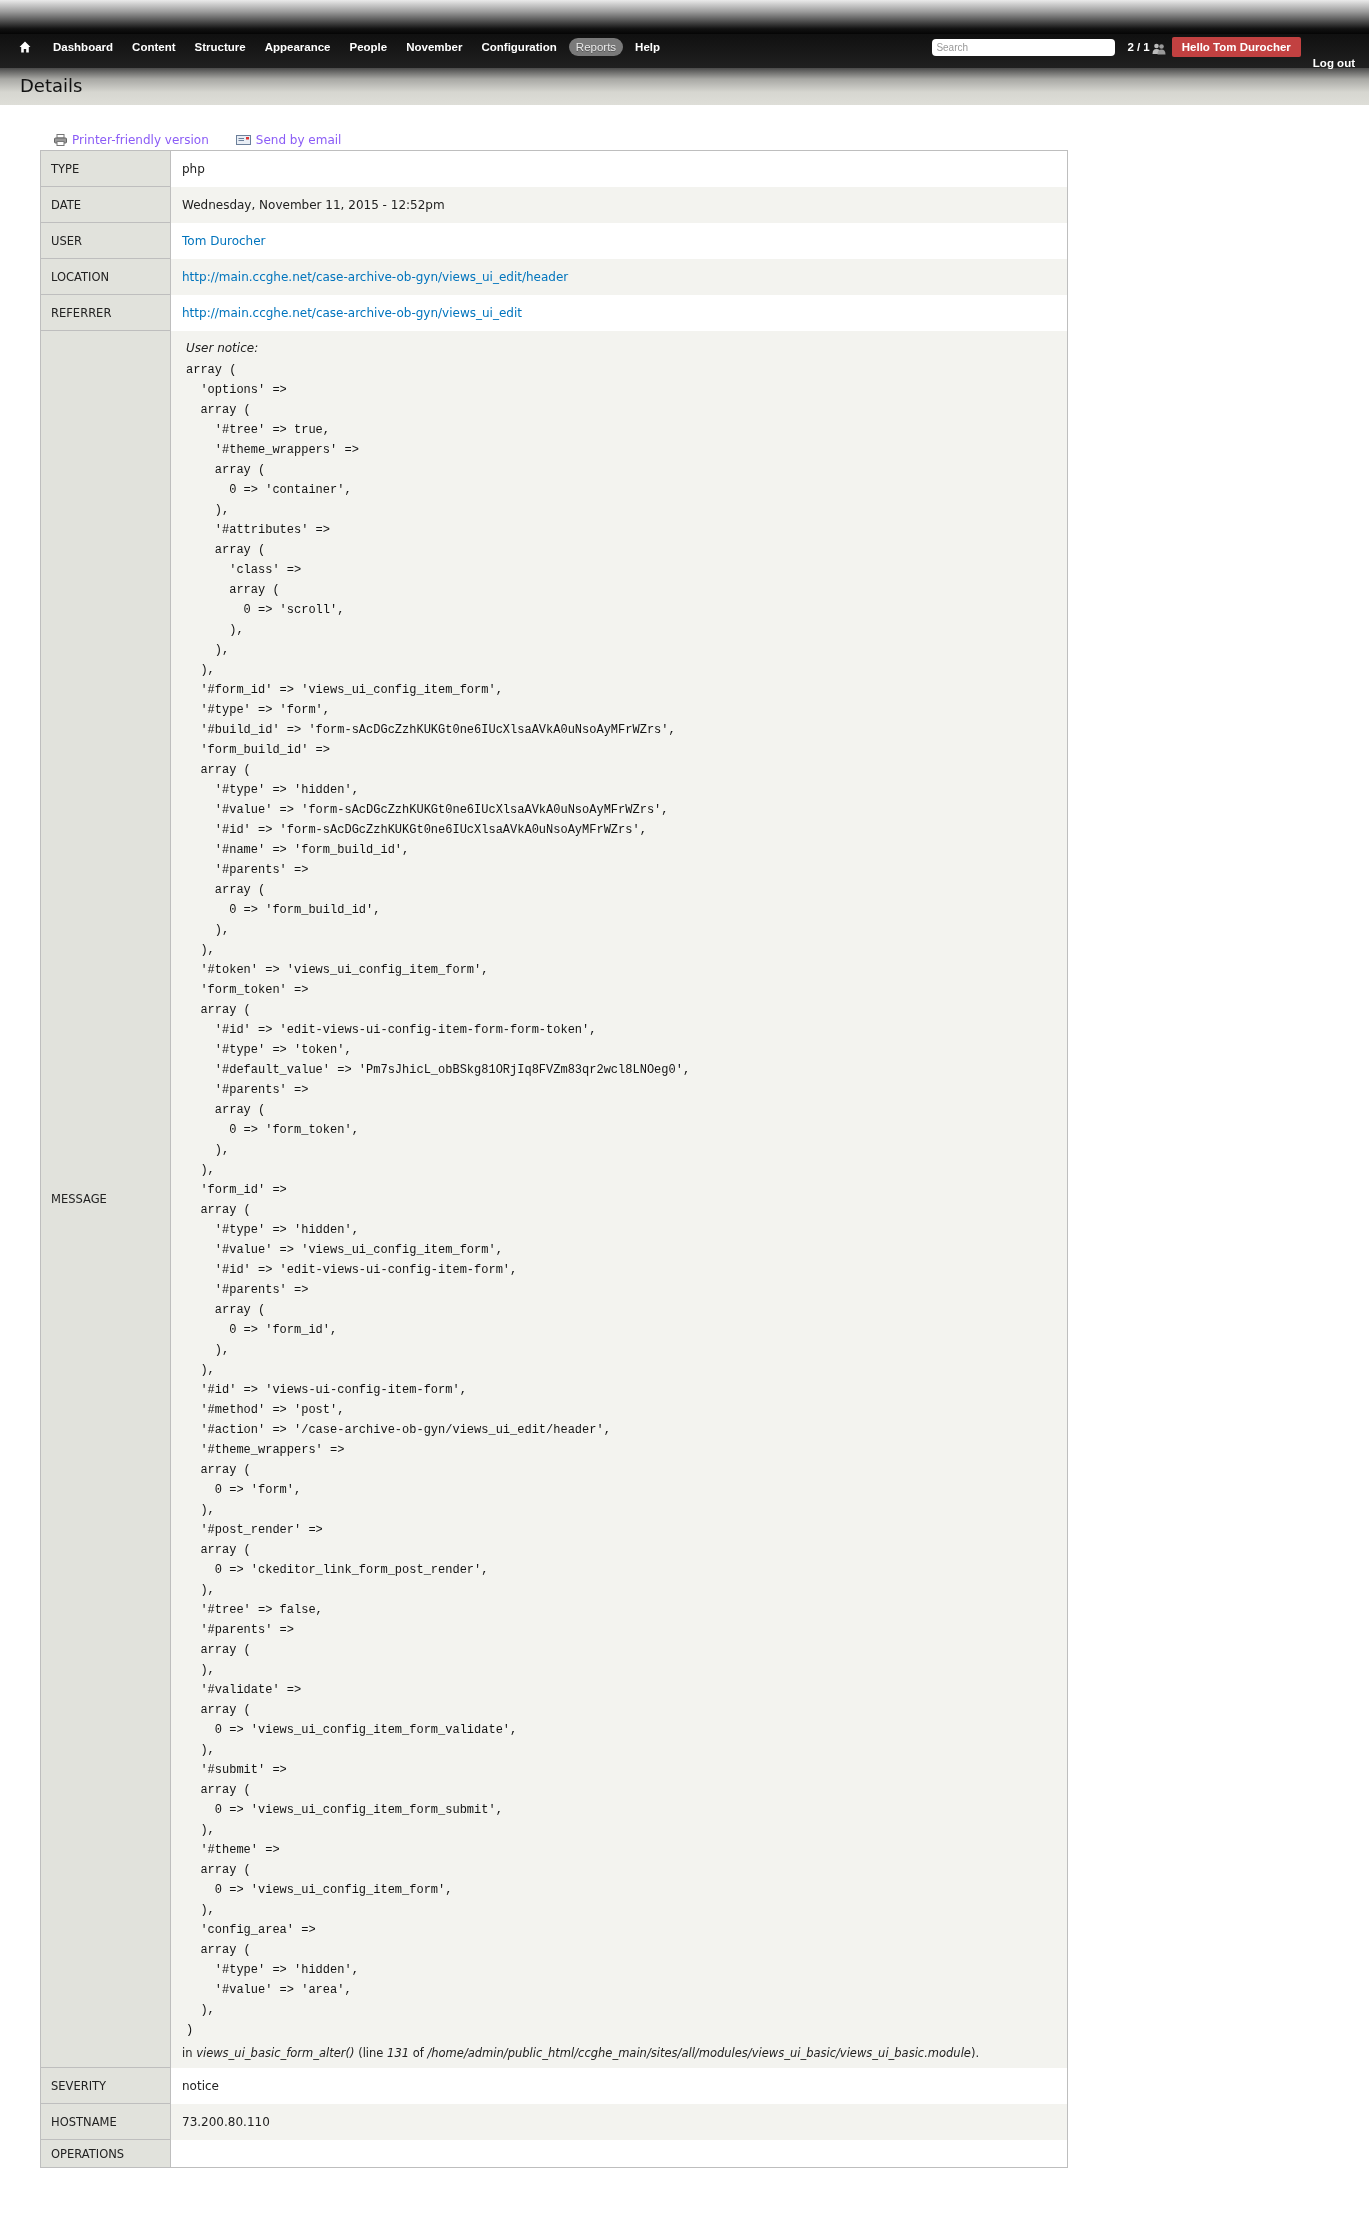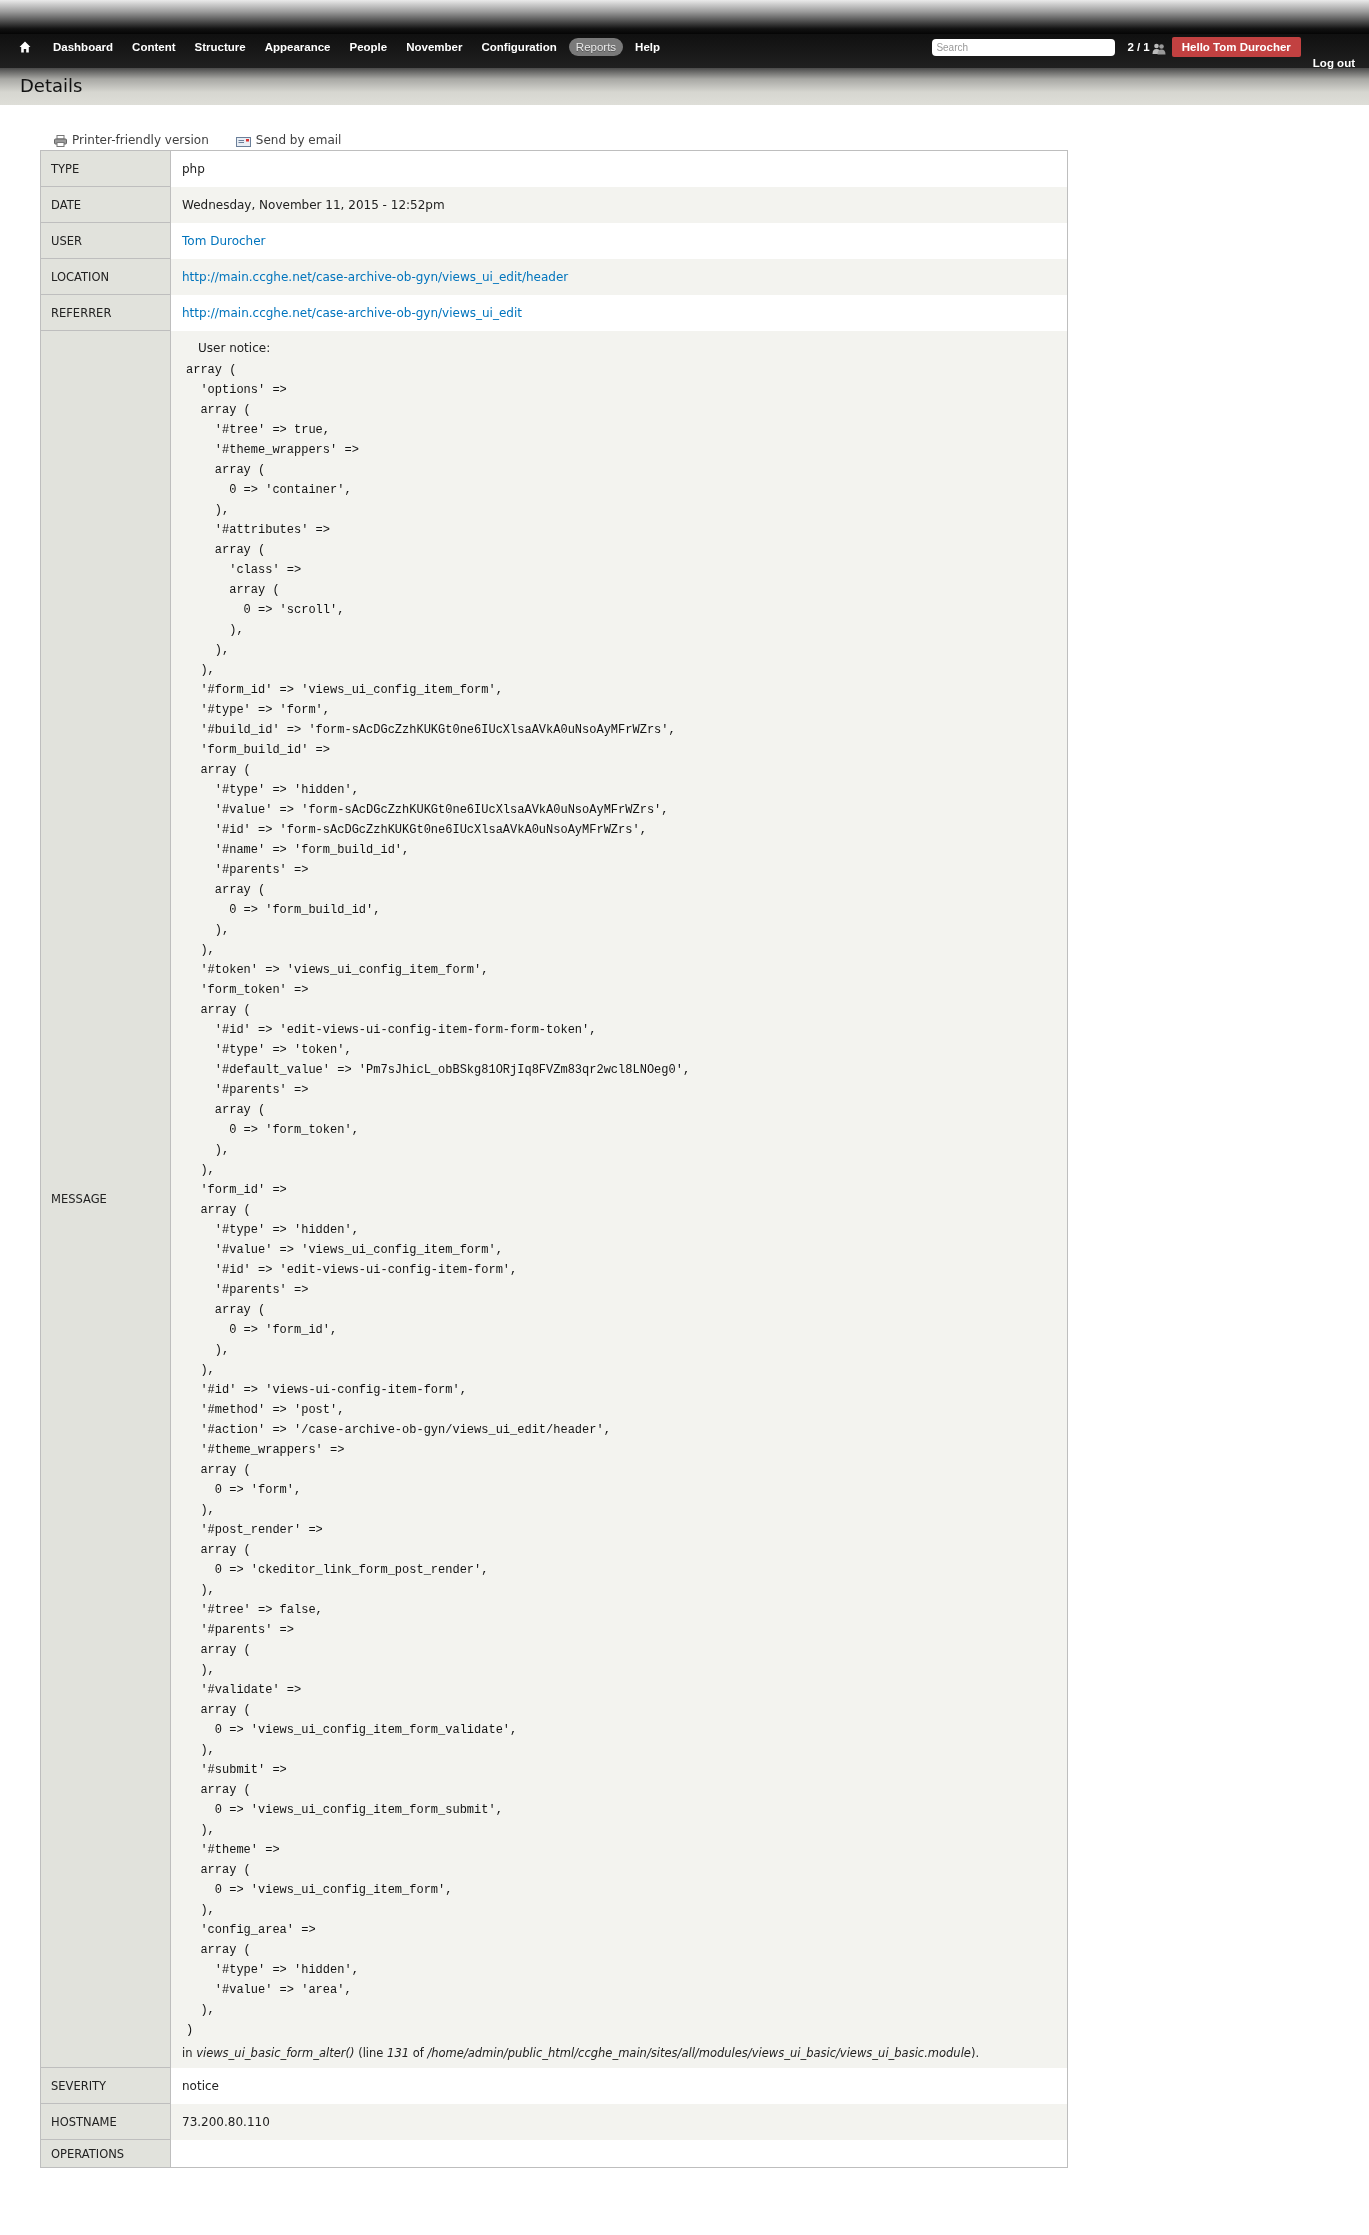--- a/index.html
+++ b/index.html
@@ -71,22 +71,22 @@
     margin: 0; font-size: 18px; font-weight: normal; color: #111;
     line-height: 28px; padding-top: 4px; font-family: "DejaVu Sans", sans-serif;
   }
   
   .content { padding: 0 40px 0 40px; }
   .links-row {
     display: flex; align-items: center; margin-top: 25px; padding-left: 14px;
     height: 20px;
   }
   .link-item {
-    display: flex; align-items: flex-end; margin-right: 27px; cursor: pointer;
-    color: #404040; font-size: 12px; text-decoration: none;
+    display: flex; align-items: center; margin-right: 27px; cursor: pointer;
+    color: #8b5cf6; font-size: 12px; text-decoration: none;
     font-family: "DejaVu Sans", sans-serif;
   }
   .link-item svg { margin-right: 5px; }
   table.details {
     width: 1028px; border-collapse: collapse;
     border: 1px solid #bebebe; font-size: 12px;
     font-family: "DejaVu Sans", sans-serif;
   }
   table.details th {
     width: 130px; background: #e1e2dc; text-align: left; font-weight: normal;
@@ -95,21 +95,21 @@
   }
   table.details td {
     padding: 0 11px; vertical-align: middle; color: #222;
   }
   table.details tr.odd td { background: #ffffff; }
   table.details tr.even td { background: #f3f3ef; }
   table.details tr.row-std { height: 36px; }
   table.details tr.row-ops { height: 28px; }
   table.details a { color: #0074bd; text-decoration: none; cursor: pointer; }
   .msg-cell { padding-top: 10px !important; padding-bottom: 6px !important; }
-  .user-notice { font-size: 12px; margin: 0 0 5px 16px; }
+  .user-notice { font-style: italic; font-size: 12px; margin: 0 0 5px 4px; }
   pre.dump {
     margin: 4px; font-family: "Liberation Mono", "DejaVu Sans Mono", monospace;
     font-size: 12px; line-height: 20px; color: #111;
   }
   .msg-footer { margin-top: 4px; font-size: 11.5px; line-height: 18px; }
   .msg-footer i { font-style: italic; }
 </style>
 </head>
 <body>
 

